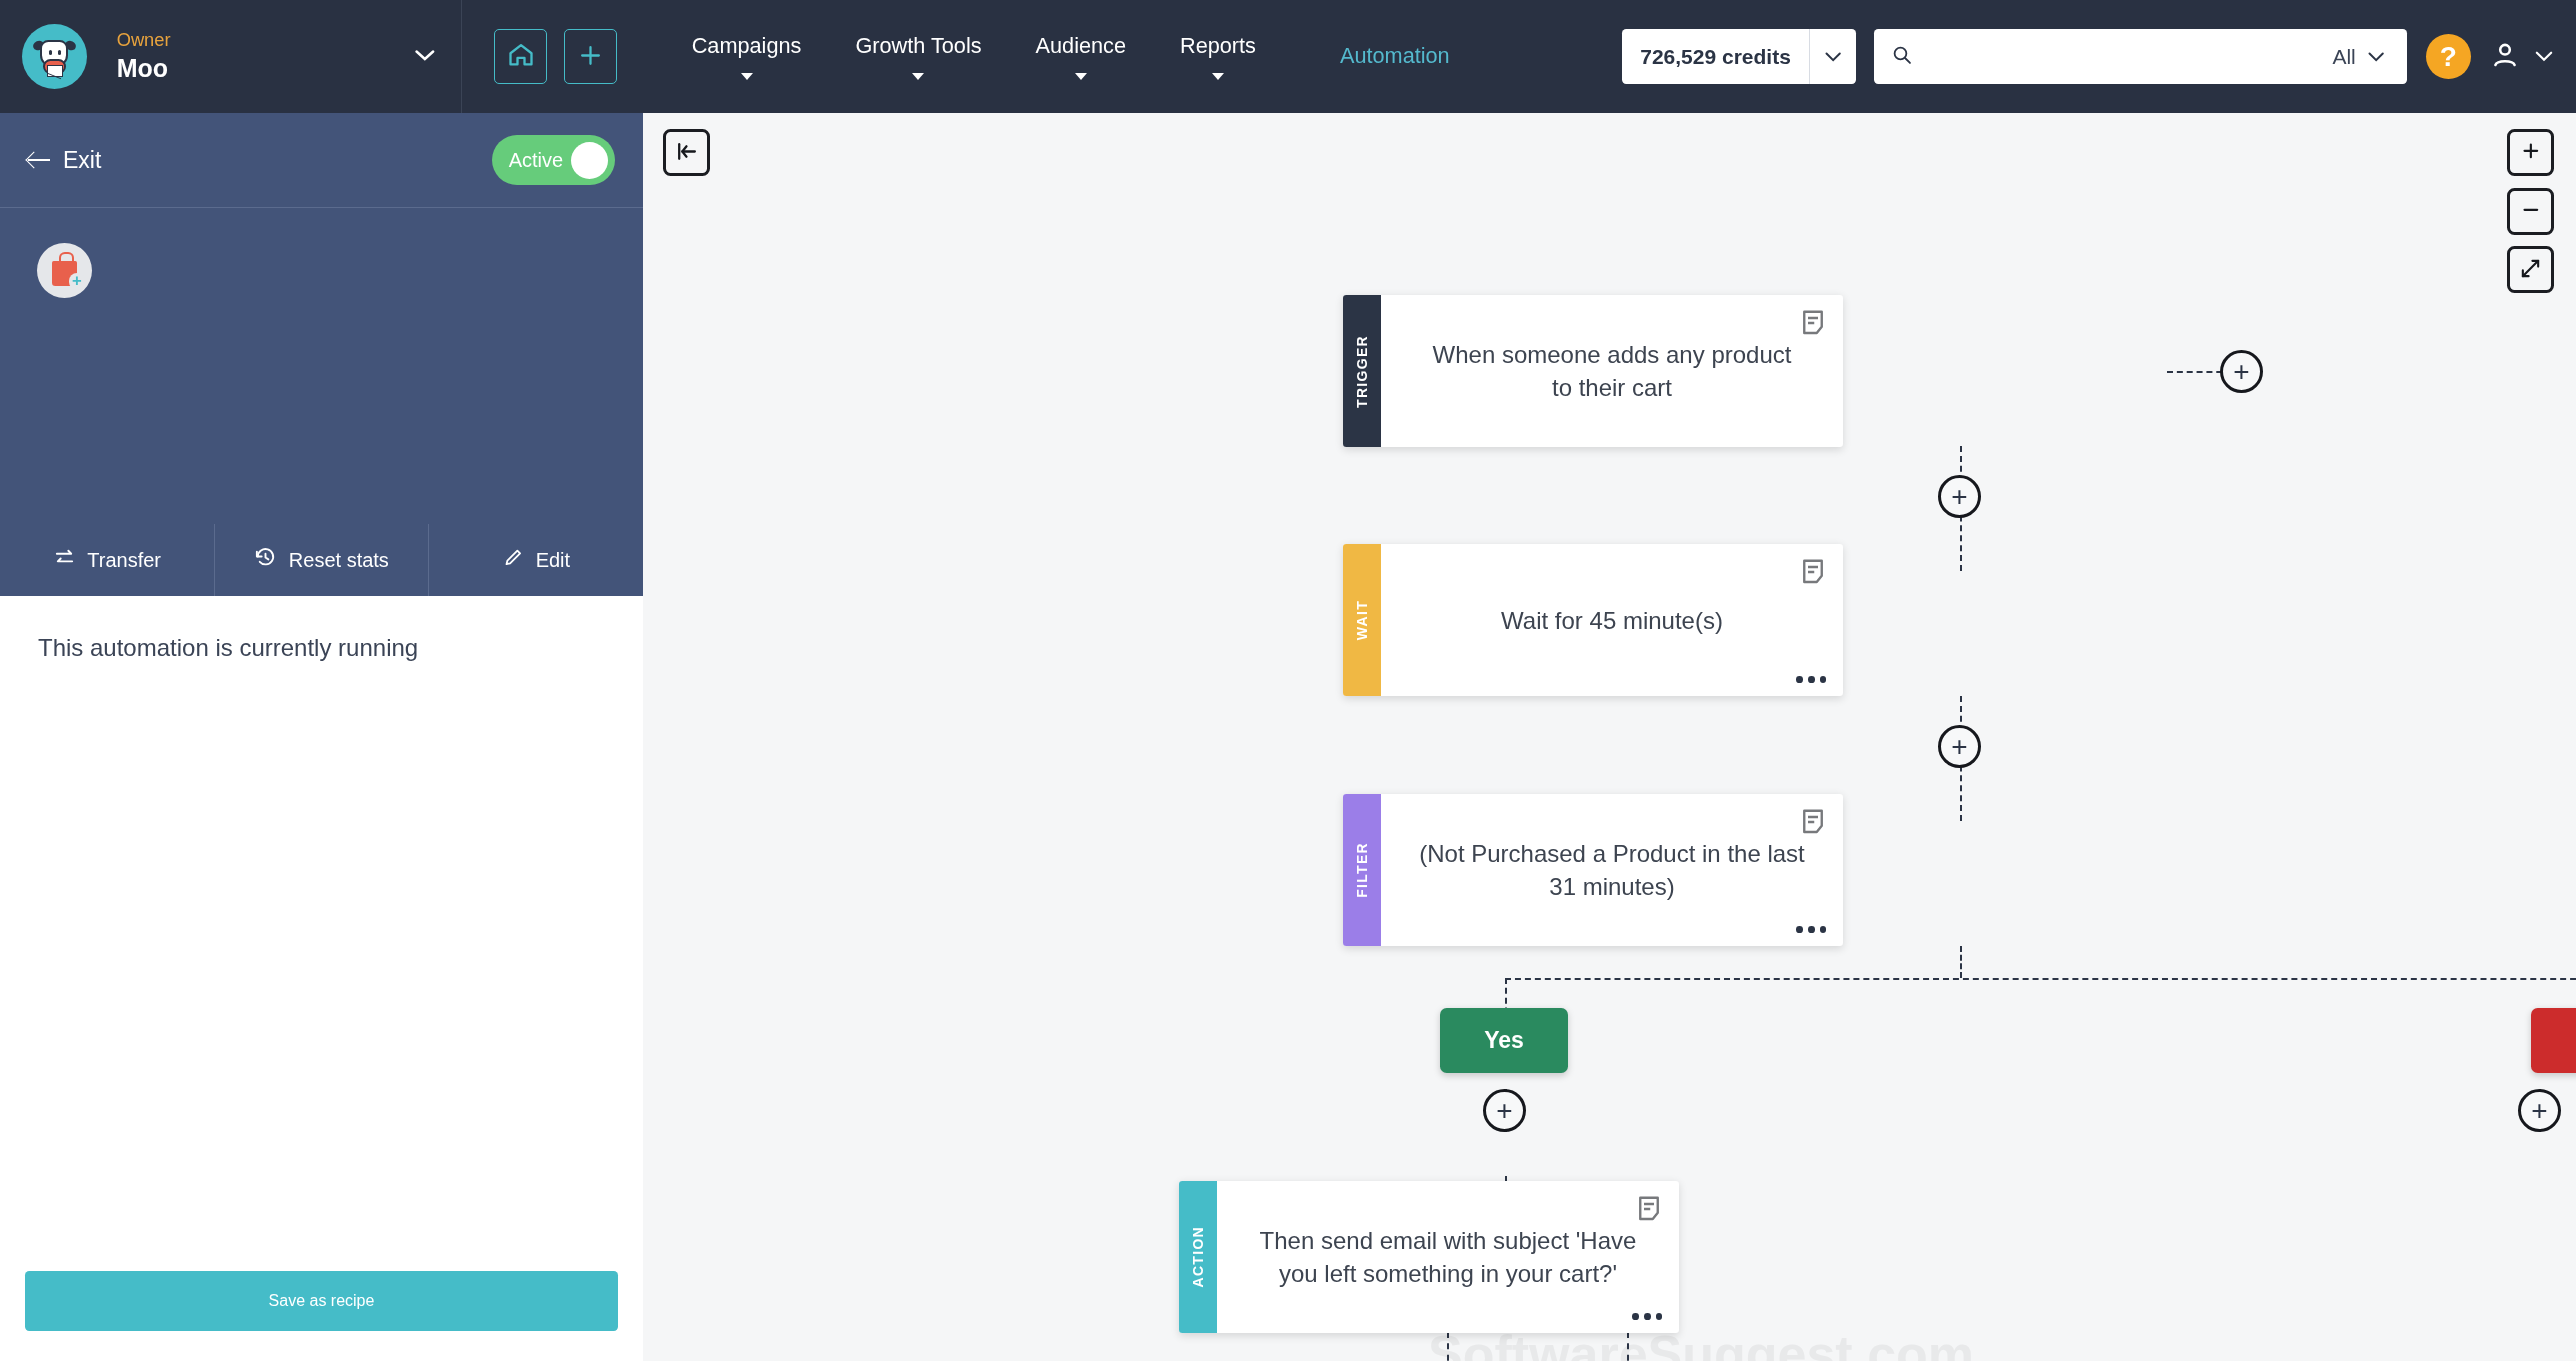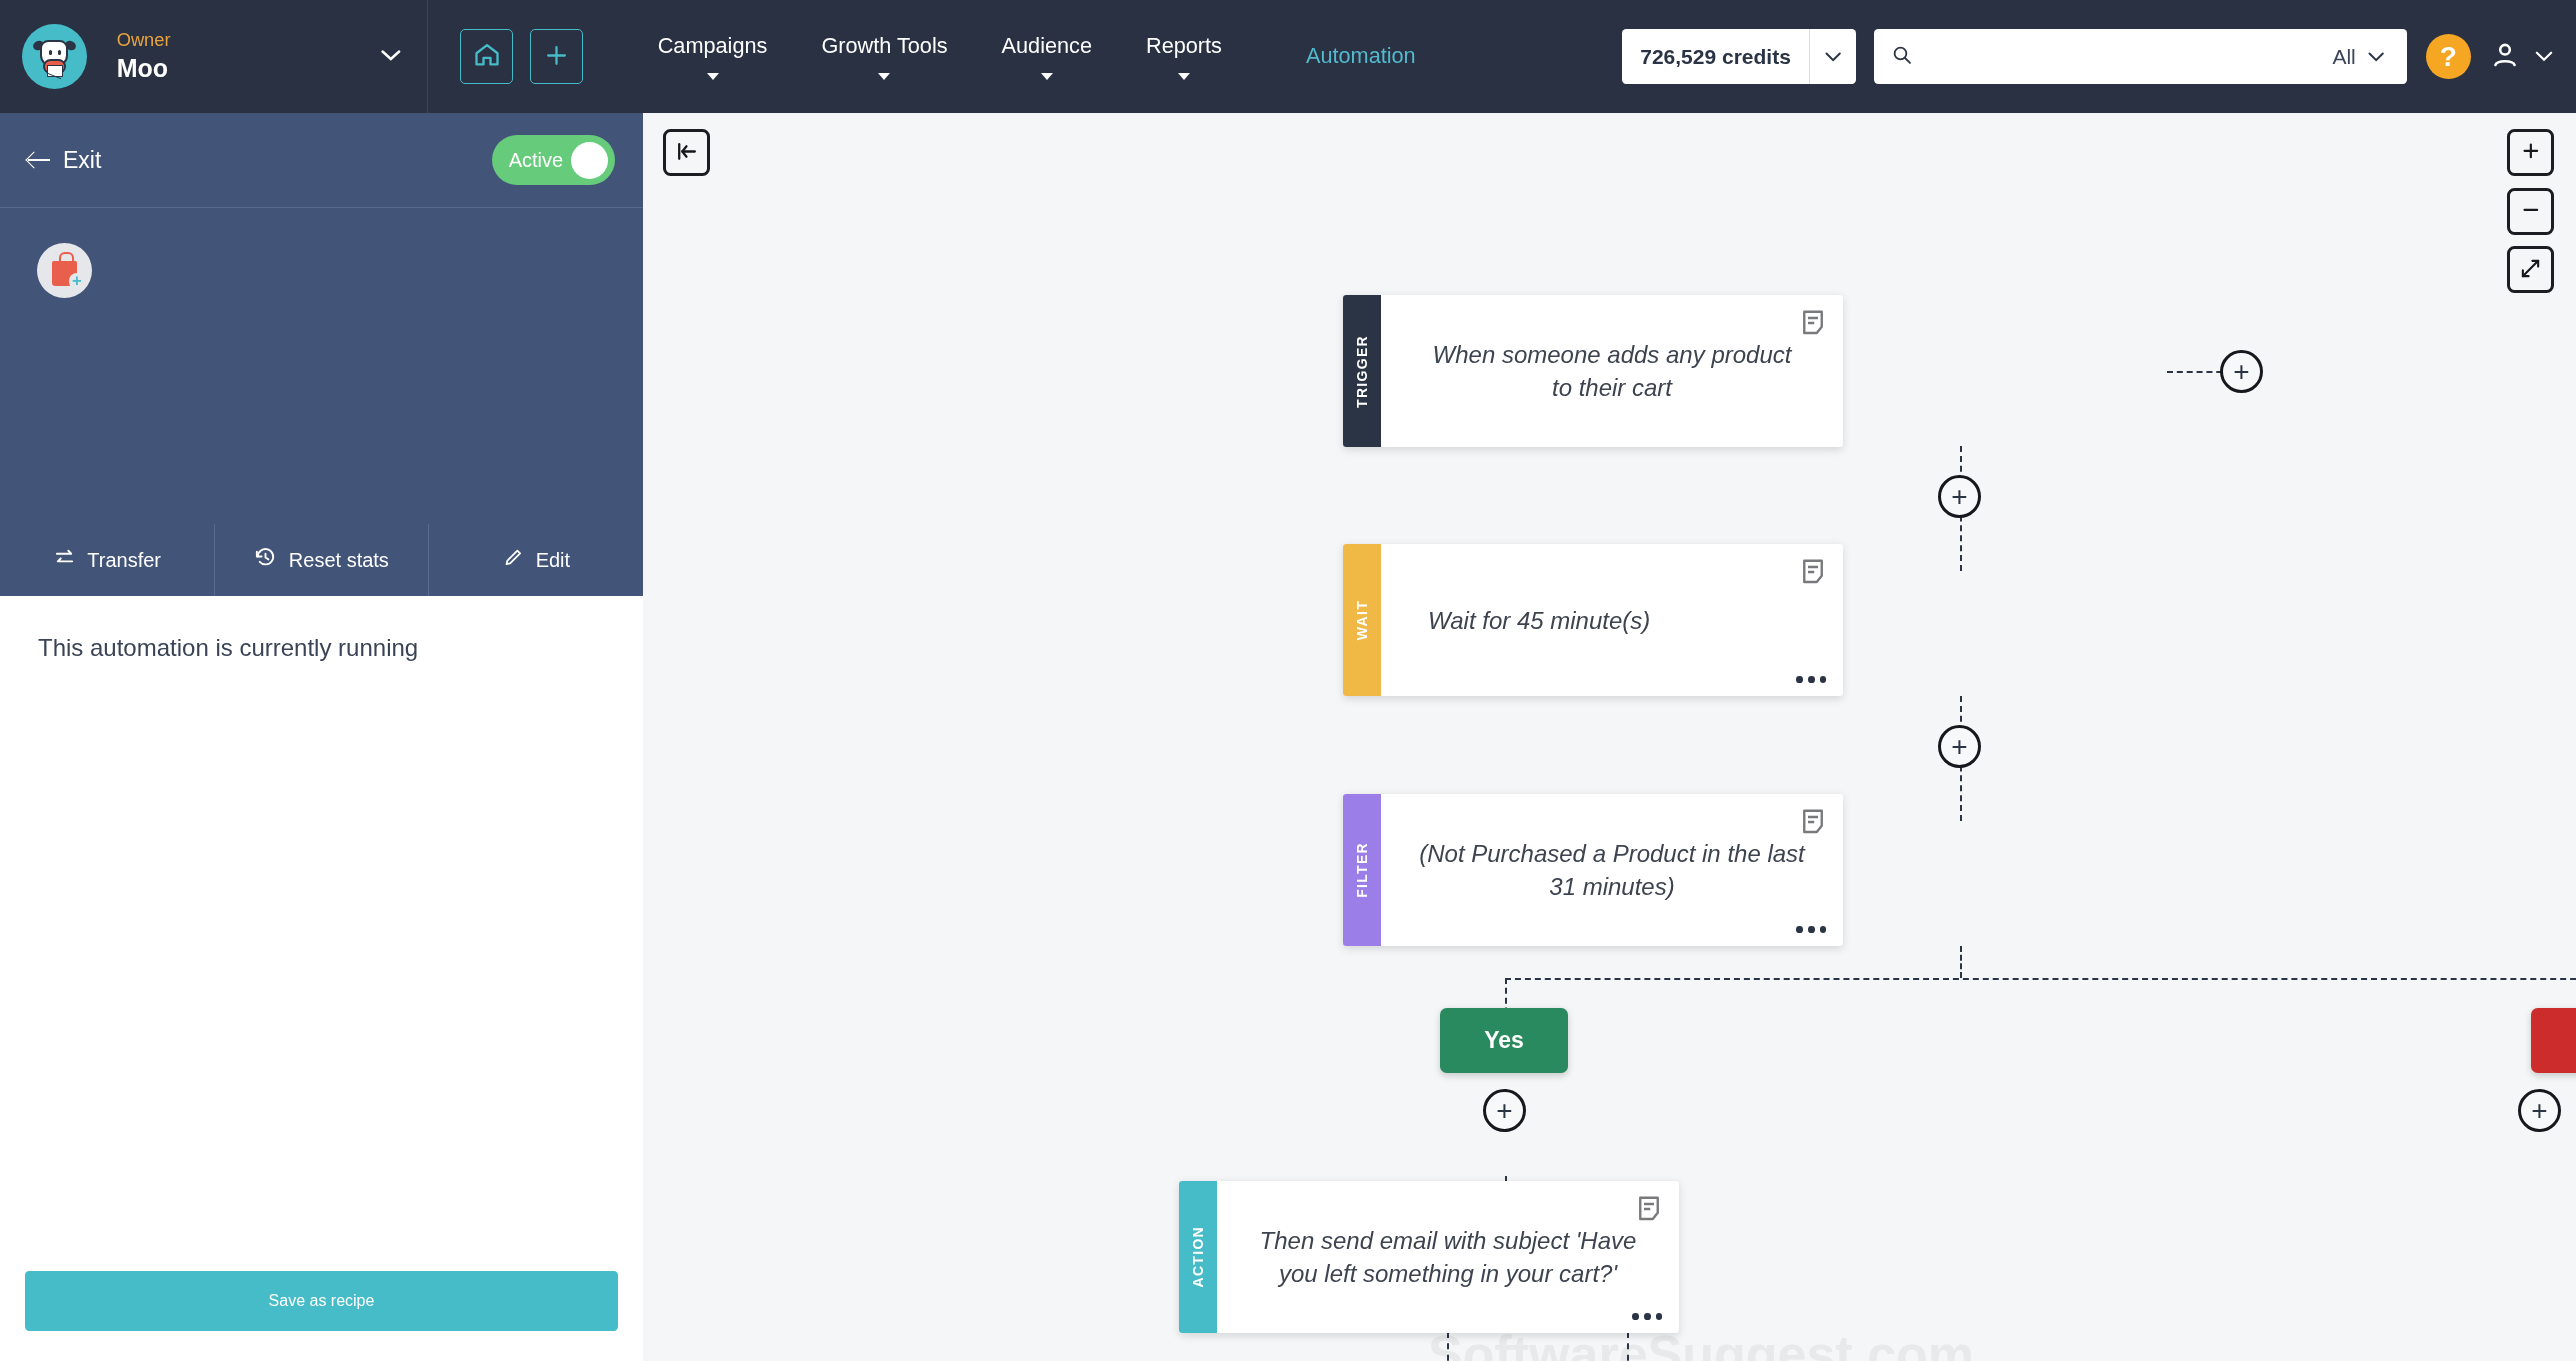--- a/index.html
+++ b/index.html
@@ -12,21 +12,21 @@
   #app { position: relative; width: 2576px; height: 1362px; }
 
   
   .topnav {
     position: absolute; top: 0; left: 0;
     width: 2576px; height: 113px;
     background: #293142;
     display: flex; align-items: center;
   }
   .brand-block {
-    width: 428px; height: 113px;
+    width: 462px; height: 113px;
     display: flex; align-items: center;
     border-right: 1.7px solid #3b4456;
   }
   .logo-badge {
     width: 65px; height: 65px; margin-left: 21.7px;
     border-radius: 50%; background: #45bcc8;
     display: flex; align-items: center; justify-content: center;
     position: relative; overflow: hidden; flex: none;
   }
   .cow {
@@ -176,21 +176,21 @@
     box-shadow: 0 2.5px 8.3px rgba(0,0,0,0.13);
     display:flex; overflow:hidden;
   }
   .node-bar {
     width: 38px; flex:none; display:flex;align-items:center;justify-content:center;
   }
   .node-bar span {
     writing-mode: vertical-rl; transform: rotate(180deg);
     color:#fff; font-size:14px; font-weight:bold; letter-spacing: 1.3px;
   }
-  .node-body { flex:1; position:relative; display:flex;align-items:center;justify-content:flex-start; padding: 21.7px 47px; font-style: italic; }
+  .node-body { flex:1; position:relative; display:flex;align-items:center;justify-content:center; padding: 21.7px 47px; }
   .node-text { color:#3d4450; font-size:24px; line-height: 33px; text-align:center; }
   .note-icon { position:absolute; right: 15px; top: 13.3px; }
   .dots {
     position:absolute; right: 16.7px; bottom: 13.3px; display:flex; gap:5px;
   }
   .dots i { width:6.7px;height:6.7px;border-radius:50%;background:#2b3445; display:block; }
 
   .pill {
     position:absolute; border-radius:6.7px; display:flex;align-items:center;justify-content:center;
     color:#fff; font-size:23px; font-weight:bold;

